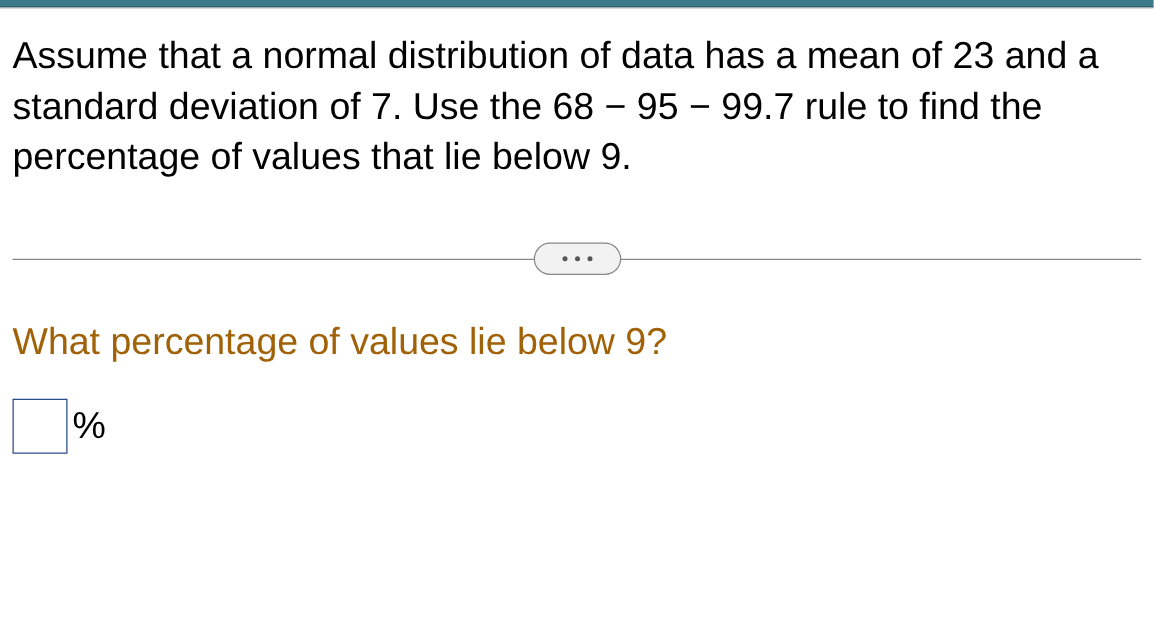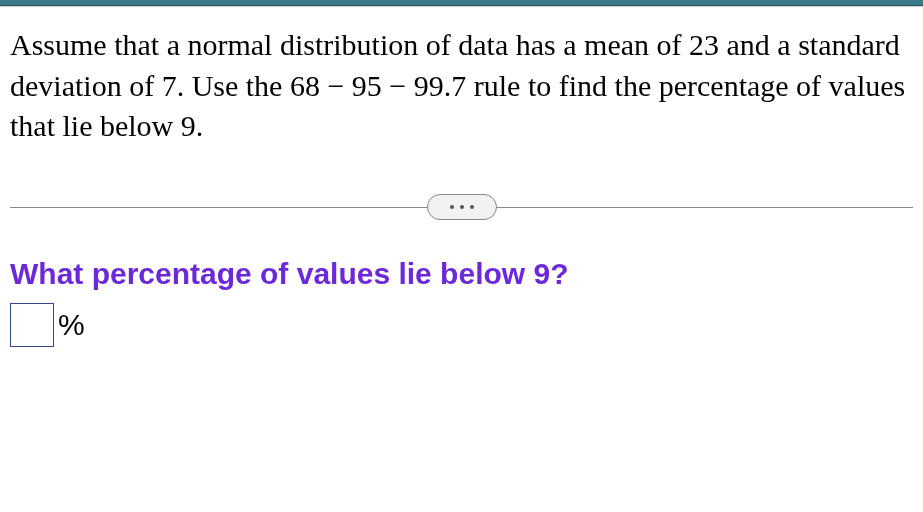--- a/index.html
+++ b/index.html
@@ -24,21 +24,20 @@
     background: #d0d0d0;
   }
   .content {
     padding: 18px 10px 10px 10px;
   }
   .question-text {
     font-size: 30px;
     line-height: 1.35;
     color: #000000;
     margin: 0 0 40px 0;
-    font-family: Liberation Serif, serif;
   }
   .divider-wrap {
     position: relative;
     width: 100%;
     height: 40px;
     margin: 10px 0 30px 0;
   }
   .divider-line {
     position: absolute;
     top: 50%;
@@ -67,23 +66,22 @@
     gap: 6px;
   }
   .divider-pill .dots span {
     width: 4px;
     height: 4px;
     background: #555555;
     border-radius: 50%;
   }
   .prompt-text {
     font-size: 30px;
-    color: #6d28d9;
-    margin: 0 0 12px 0;
-    font-weight: bold;
+    color: #a16207;
+    margin: 0 0 28px 0;
   }
   .answer-row {
     display: flex;
     align-items: center;
     font-size: 30px;
   }
   .answer-input {
     width: 44px;
     height: 44px;
     border: 1.5px solid #2a4a8a;

